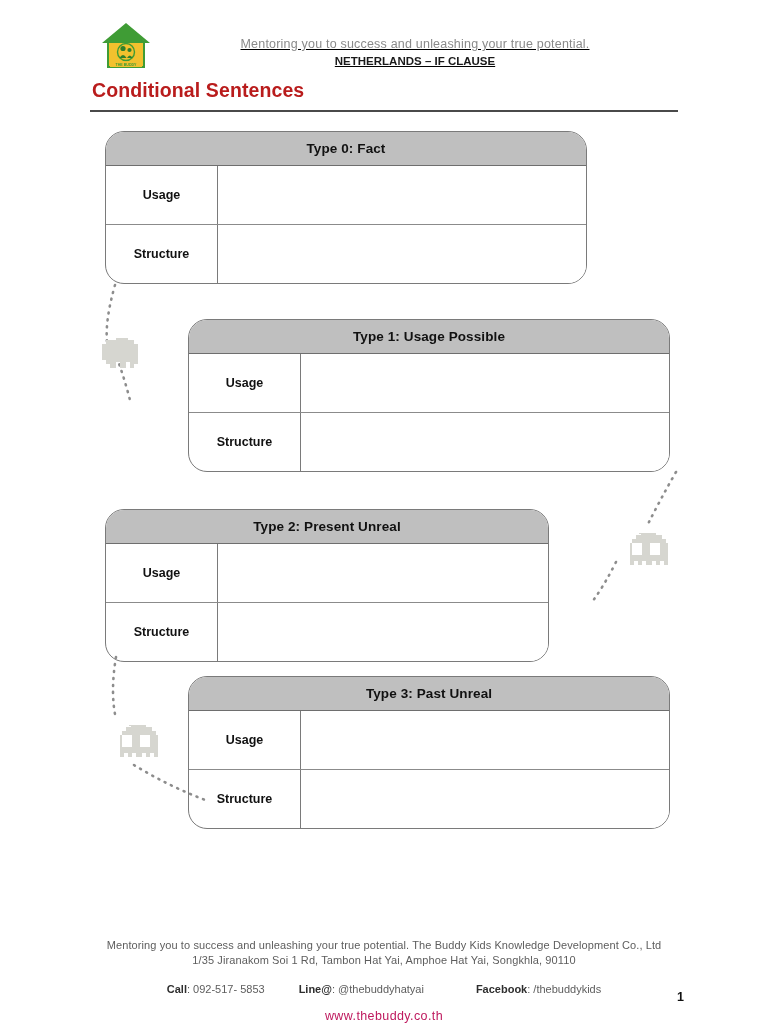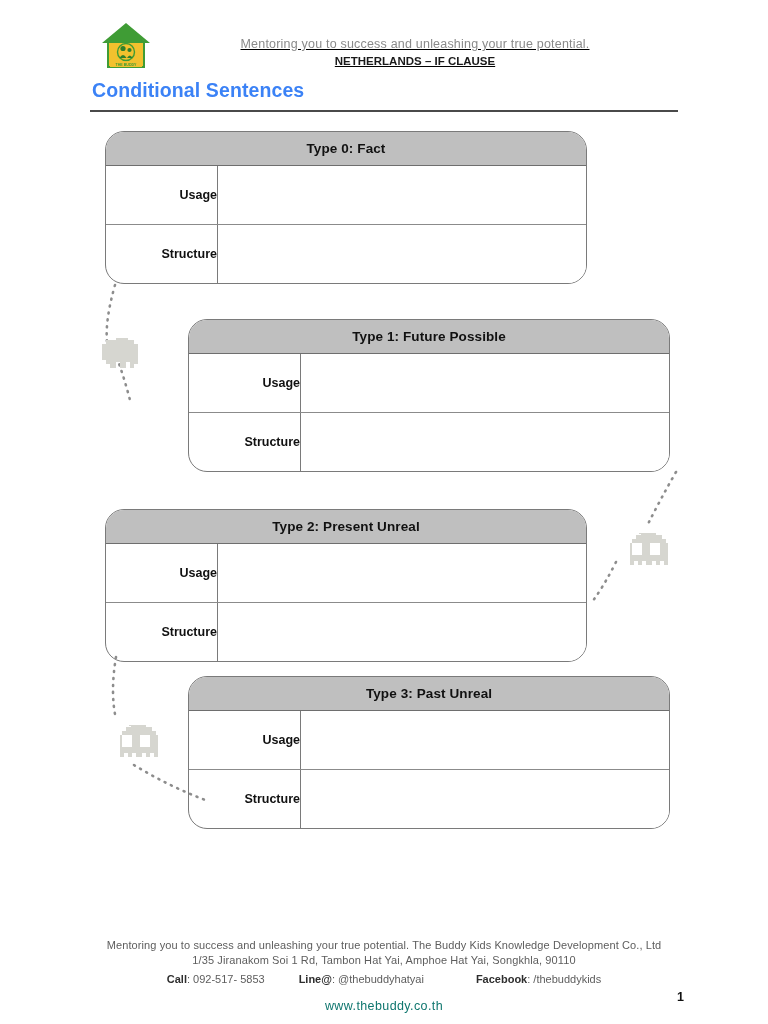--- a/index.html
+++ b/index.html
@@ -59,21 +59,21 @@
     white-space: nowrap;
   }
 
   
   .page-title {
     position: absolute;
     left: 92px;
     top: 79px;
     font-size: 19.5px;
     font-weight: bold;
-    color: #3b82f6;
+    color: #b91c1c;
     letter-spacing: .1px;
   }
   .title-rule {
     position: absolute;
     left: 90px;
     top: 110px;
     width: 588px;
     height: 2px;
     background: #4a4a4a;
   }
@@ -107,40 +107,40 @@
     box-sizing: border-box;
   }
   .card-row.row-divider {
     border-top: 1.2px solid #8b8b8b;
   }
   .row-label {
     width: 112px;
     min-height: 58px;
     display: flex;
     align-items: center;
-    justify-content: flex-end;
+    justify-content: center;
     border-right: 1.2px solid #7a7a7a;
     box-sizing: border-box;
     flex: 0 0 auto;
   }
   .row-label-text {
     font-size: 12.5px;
     font-weight: bold;
     color: #111111;
   }
   .row-field {
     flex: 1 1 auto;
     min-height: 58px;
     background: #ffffff;
   }
 
   
   #card-0 { left: 105px; top: 131px; width: 482px; }
   #card-1 { left: 188px; top: 319px; width: 482px; }
-  #card-2 { left: 105px; top: 509px; width: 482px; }
+  #card-2 { left: 105px; top: 509px; width: 444px; }
   #card-3 { left: 188px; top: 676px; width: 482px; }
 
   #card-1 .row-label { width: 112px; }
   #card-3 .row-label { width: 112px; }
 
   
   .deco {
     position: absolute;
     pointer-events: none;
   }
@@ -167,33 +167,33 @@
     font-size: 11px;
     color: #5d5d5d;
     line-height: 15px;
     letter-spacing: .1px;
   }
   .footer-contacts {
     text-align: center;
     font-size: 11px;
     color: #5d5d5d;
     line-height: 18px;
-    margin-top: 2px;
+    margin-top: 12px;
   }
   .footer-contacts .lbl {
     font-weight: bold;
     color: #2e2e2e;
   }
   .contact-item { display: inline-block; }
   .contact-gap-1 { display: inline-block; width: 34px; }
   .contact-gap-2 { display: inline-block; width: 52px; }
   .footer-web {
     text-align: center;
     font-size: 12.5px;
-    color: #0f766e;
+    color: #be185d;
     line-height: 18px;
     margin-top: 9px;
     letter-spacing: .4px;
   }
   .page-number {
     position: absolute;
     right: 84px;
     top: 990px;
     font-size: 12.5px;
     font-weight: bold;
@@ -249,21 +249,21 @@
     <div class="card-row row-divider">
       <div class="row-label">
         <span class="row-label-text">Structure</span>
       </div>
       <div class="row-field"></div>
     </div>
   </div>
 
   <div class="card" id="card-1">
     <div class="card-header">
-      <span class="card-header-text">Type 1: Future Possible</span>
+      <span class="card-header-text">Type 1: Usage Possible</span>
     </div>
     <div class="card-row">
       <div class="row-label">
         <span class="row-label-text">Usage</span>
       </div>
       <div class="row-field"></div>
     </div>
     <div class="card-row row-divider">
       <div class="row-label">
         <span class="row-label-text">Structure</span>

